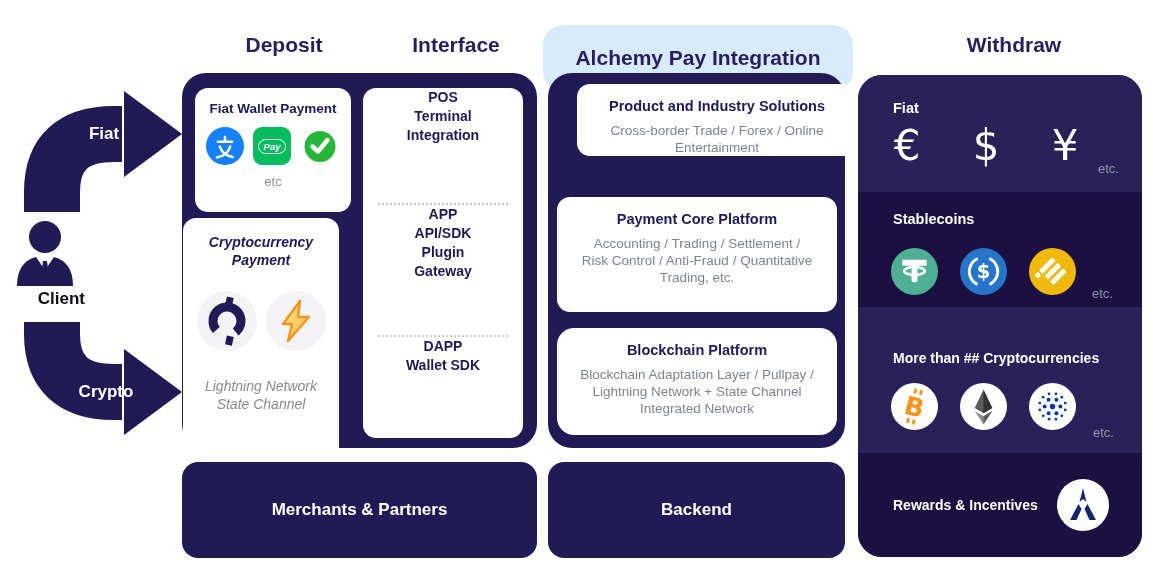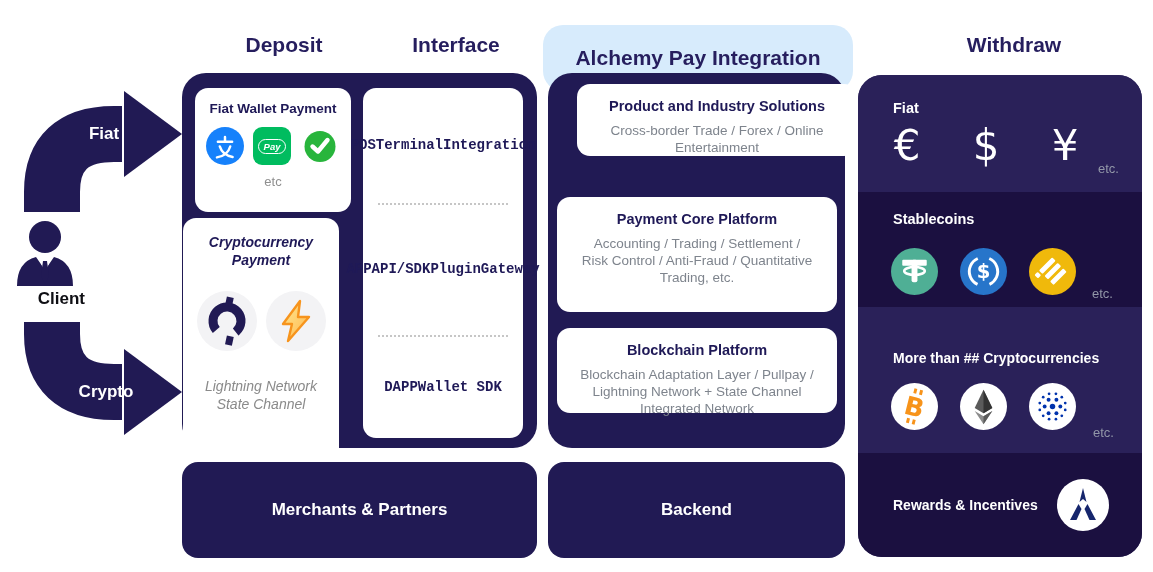--- a/index.html
+++ b/index.html
@@ -20,21 +20,21 @@
   
   .fiat-title{font-size:13.5px;margin-top:13px;}
   .icon-row{display:flex;justify-content:center;align-items:flex-start;gap:9px;margin-top:11px;}
   .etc-sm{font-size:13px;color:#8f8f8f;text-align:center;margin-top:7px;}
   .crypto-title{font-size:14px;line-height:18px;margin-top:15px;}
   .coin-circle-row{display:flex;justify-content:center;gap:9px;margin-top:22px;}
   .lt-circle{width:60px;height:60px;border-radius:50%;background:#f3f3f5;display:flex;align-items:center;justify-content:center;}
   .crypto-caption{font-size:14px;line-height:18px;color:#8a8a8a;text-align:center;margin:26px auto 0;width:140px;}
   
   .iface{display:flex;flex-direction:column;}
-  .iface-group{display:flex;align-items:center;justify-content:center;font-family:Liberation Mono, monospace;}
+  .iface-group{display:flex;flex-direction:column;align-items:center;}
   .iface-line{font-size:14px;font-weight:bold;color:#1f1957;line-height:19px;text-align:center;}
   .dotted-sep{border-top:2px dotted #c6c6c6;width:130px;margin:0 auto;}
   
   .mid-title{font-size:14.5px;padding-top:14px;}
   .mid-body{font-size:13.5px;line-height:17px;color:#7e848d;text-align:center;margin:8px auto 0;}
   
   .pay-tile{width:38px;height:38px;border-radius:9px;background:#00bc5f;display:flex;align-items:center;justify-content:center;}
   .pay-pill{border:1.6px solid #fff;border-radius:9px;padding:1px 5px;color:#fff;font-size:9.5px;font-weight:bold;font-style:italic;}
   
   .wd-box{position:absolute;left:858px;top:75px;width:284px;height:482px;border-radius:24px;overflow:hidden;background:#2a2159;}
@@ -147,21 +147,21 @@
   <div class="big-box" style="left:548px;top:73px;width:297px;height:375px;"></div>
 
   <div class="card" style="left:557px;top:84px;width:280px;height:72px;margin-left:20px;">
     <div class="card-title mid-title">Product and Industry Solutions</div>
     <div class="mid-body" style="width:250px;">Cross-border Trade / Forex / Online Entertainment</div>
   </div>
   <div class="card" style="left:557px;top:197px;width:280px;height:115px;">
     <div class="card-title mid-title">Payment Core Platform</div>
     <div class="mid-body" style="width:235px;">Accounting / Trading / Settlement / Risk Control / Anti-Fraud / Quantitative Trading, etc.</div>
   </div>
-  <div class="card" style="left:557px;top:328px;width:280px;height:85px;">
+  <div class="card" style="left:557px;top:328px;width:280px;height:107px;border-radius:17px;">
     <div class="card-title mid-title">Blockchain Platform</div>
     <div class="mid-body" style="width:255px;">Blockchain Adaptation Layer / Pullpay / Lightning Network + State Channel Integrated Network</div>
   </div>
 
   <div class="bottom-box" style="left:182px;top:462px;width:355px;height:96px;">
     <span>Merchants &amp; Partners</span>
   </div>
   <div class="bottom-box" style="left:548px;top:462px;width:297px;height:96px;">
     <span>Backend</span>
   </div>

